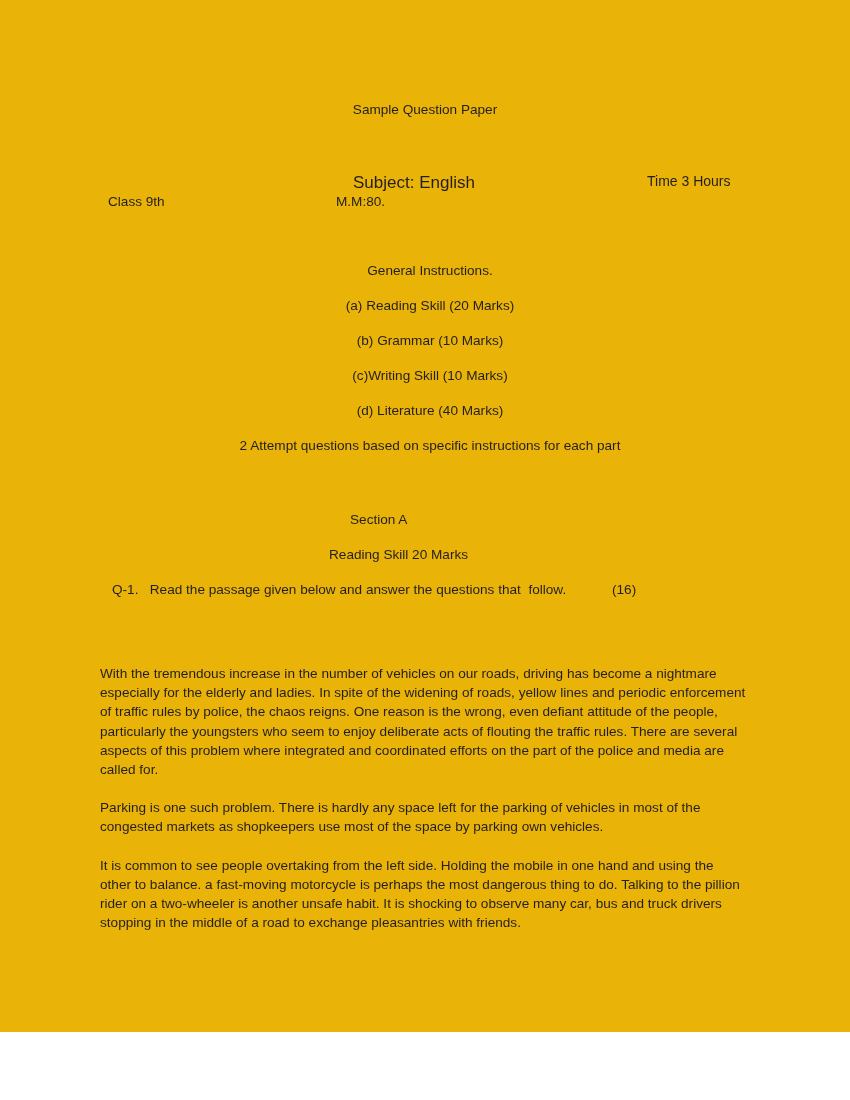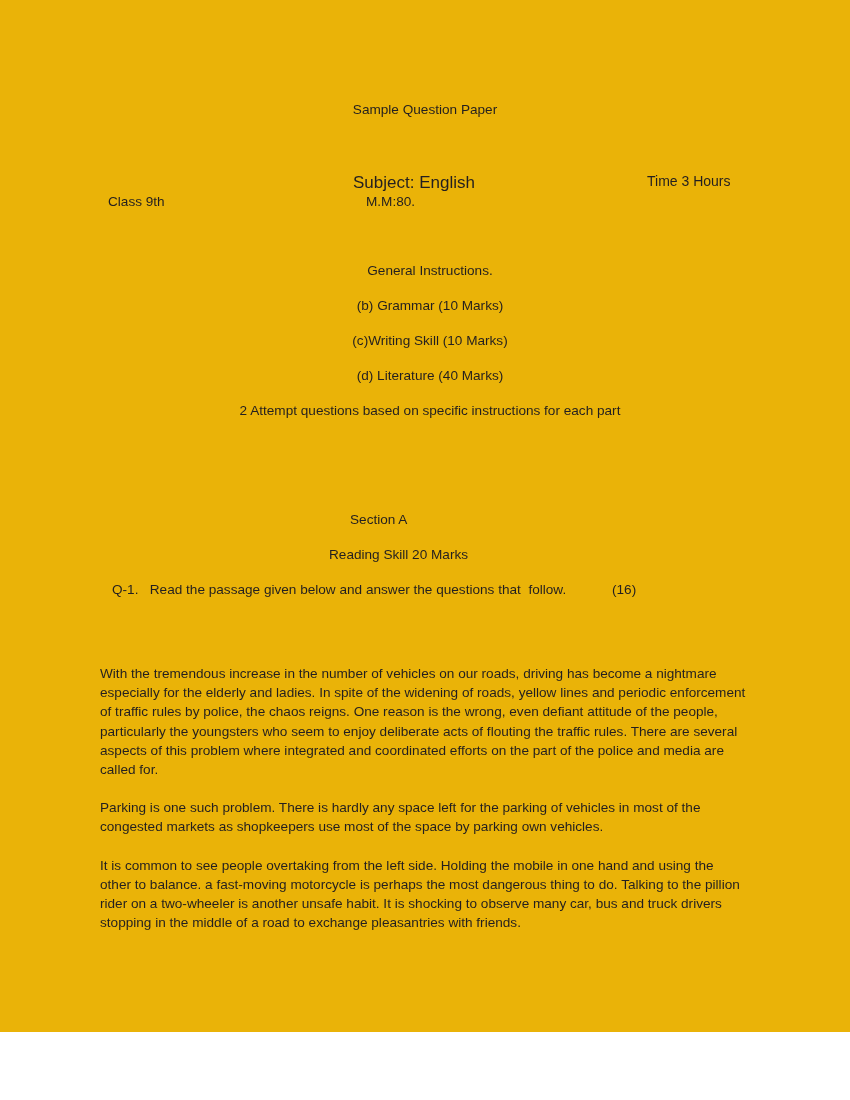--- a/index.html
+++ b/index.html
@@ -67,21 +67,21 @@
   }
   .hdr-class {
     position: absolute;
     left: 108px;
     top: 194px;
     font-size: 13.6px;
     white-space: pre;
   }
   .hdr-mm {
     position: absolute;
-    left: 366px;
+    left: 336px;
     top: 194px;
     font-size: 13.6px;
     white-space: pre;
   }
 
   
   .instructions {
     position: absolute;
     left: 100px;
     top: 264px;
@@ -156,20 +156,21 @@
   <div class="hdr-subject">Subject: English</div>
 
   <div class="hdr-time">Time 3 Hours</div>
 
   <div class="hdr-class">Class 9th</div>
 
   <div class="hdr-mm">M.M:80.</div>
 
   <div class="instructions">
     <p class="ins-line">General Instructions.</p>
+    <p class="ins-line">(a) Reading Skill (20 Marks)</p>
     <p class="ins-line">(b) Grammar (10 Marks)</p>
     <p class="ins-line">(c)Writing Skill (10 Marks)</p>
     <p class="ins-line">(d) Literature (40 Marks)</p>
     <p class="ins-line">2 Attempt questions based on specific instructions for each part</p>
   </div>
 
   <div class="sec-a">Section A</div>
 
   <div class="sec-a-marks">Reading Skill 20 Marks</div>
 

